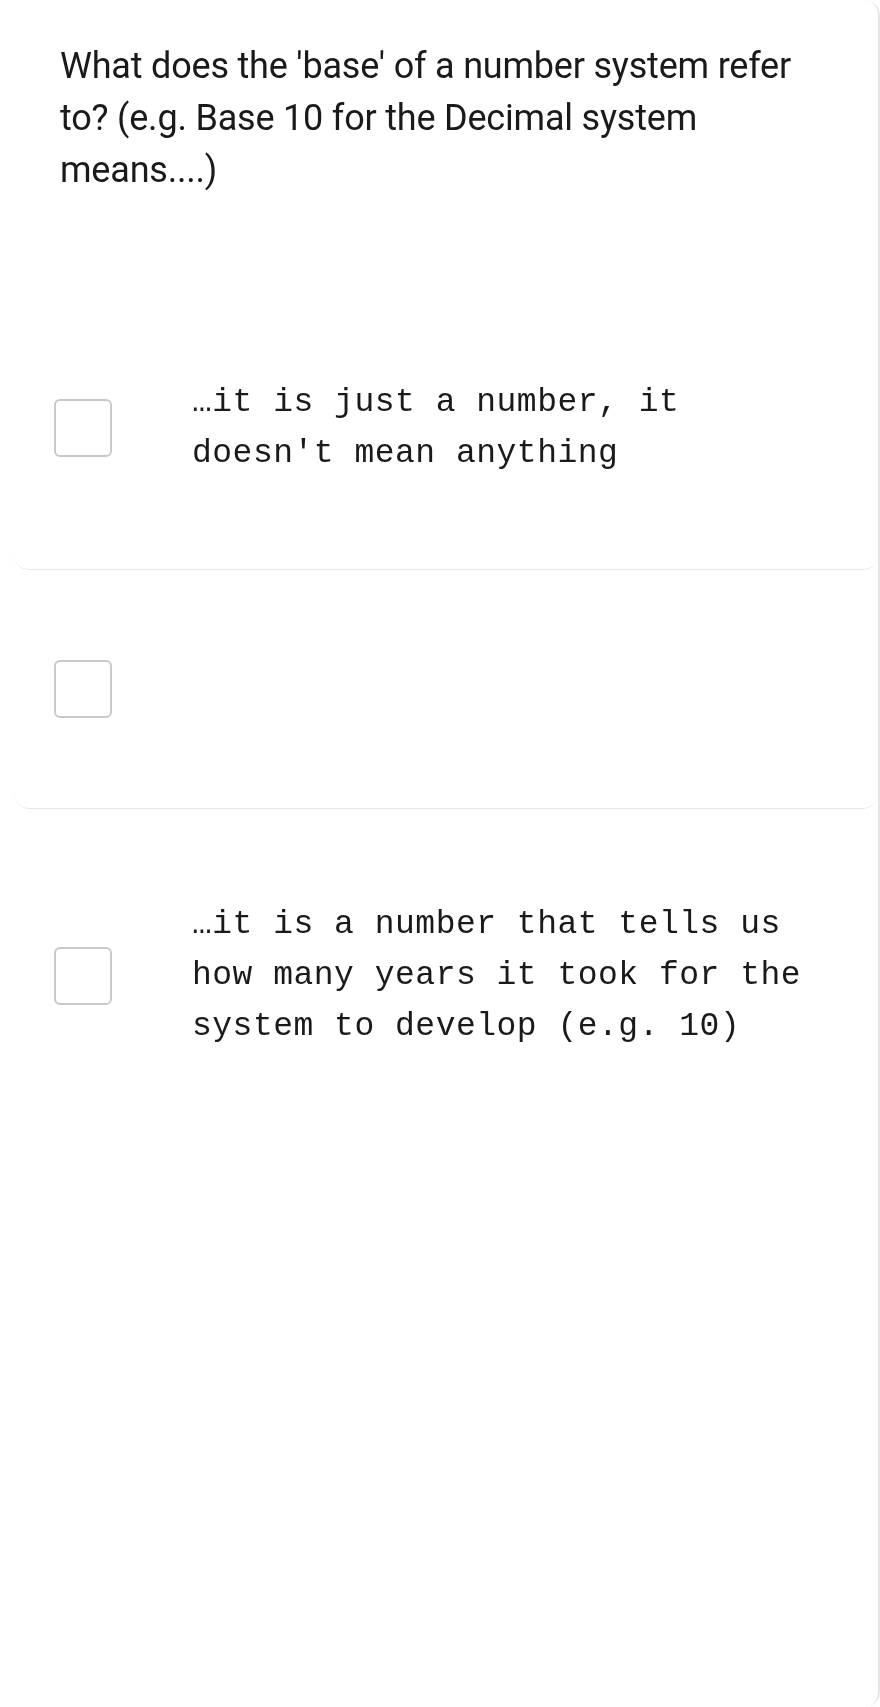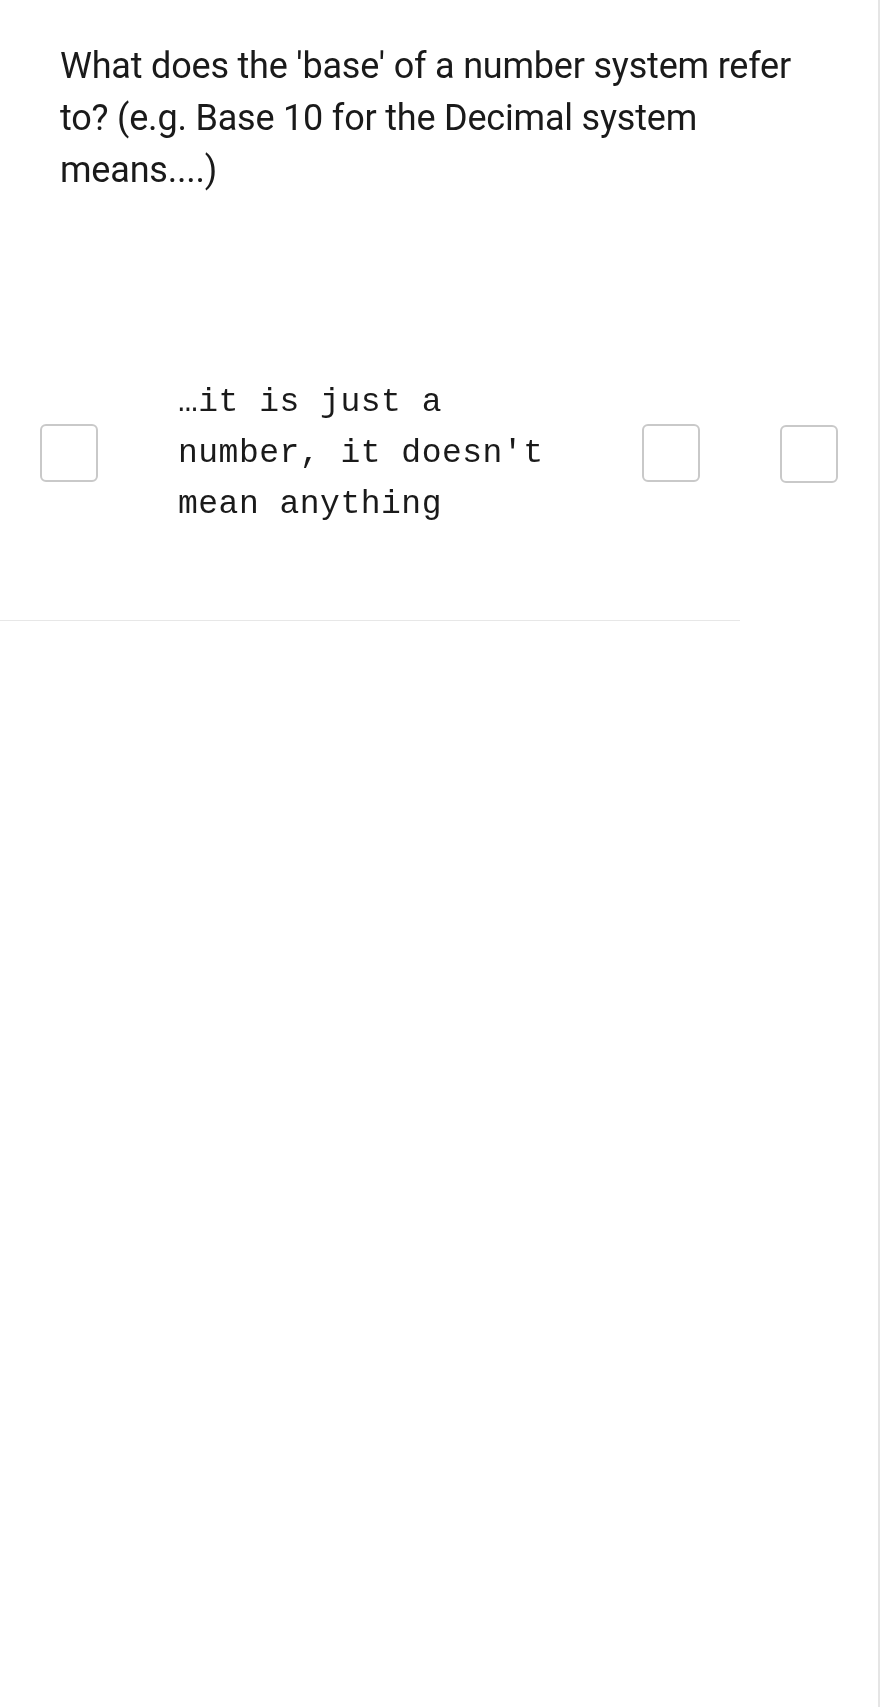--- a/index.html
+++ b/index.html
@@ -1,18 +1,19 @@
 <!DOCTYPE html>
 <html><head>
 <meta charset="utf-8">
 <style>
   * {
     box-sizing: border-box;
     margin: 0;
     padding: 0;
+    border-radius: 15px;
   }
   html, body {
     width: 880px;
     background: #ffffff;
     font-family: -apple-system, BlinkMacSystemFont, "Segoe UI", Roboto, "Helvetica Neue", Arial, sans-serif;
     color: #1a1a1a;
   }
   .page {
     width: 880px;
     border-right: 2px solid #e5e5e5;
@@ -23,21 +24,22 @@
   }
   .question-text {
     font-size: 36px;
     line-height: 1.45;
     font-weight: 400;
     color: #1a1a1a;
     letter-spacing: -0.2px;
   }
   .options {
     display: flex;
-    flex-direction: row;
+    flex-direction: column;
+    margin-left: 14px;
   }
   .option-row {
     display: flex;
     align-items: center;
     border-bottom: 1.5px solid #e7e7e7;
     padding: 90px 40px 90px 40px;
     gap: 80px;
   }
   .option-row:last-child {
     border-bottom: none;
@@ -76,17 +78,18 @@
       <div class="option-text">…it is just a number, it doesn't mean anything</div>
     </div>
 
     <div class="option-row">
       <div class="checkbox"></div>
     </div>
 
 
     <div class="option-row">
       <div class="checkbox"></div>
+      <div class="option-text">…it is a number that tells us how many years it took for the system to develop (e.g. 10)</div>
     </div>
 
   </div>
 
 </div>
 
 </body></html>

